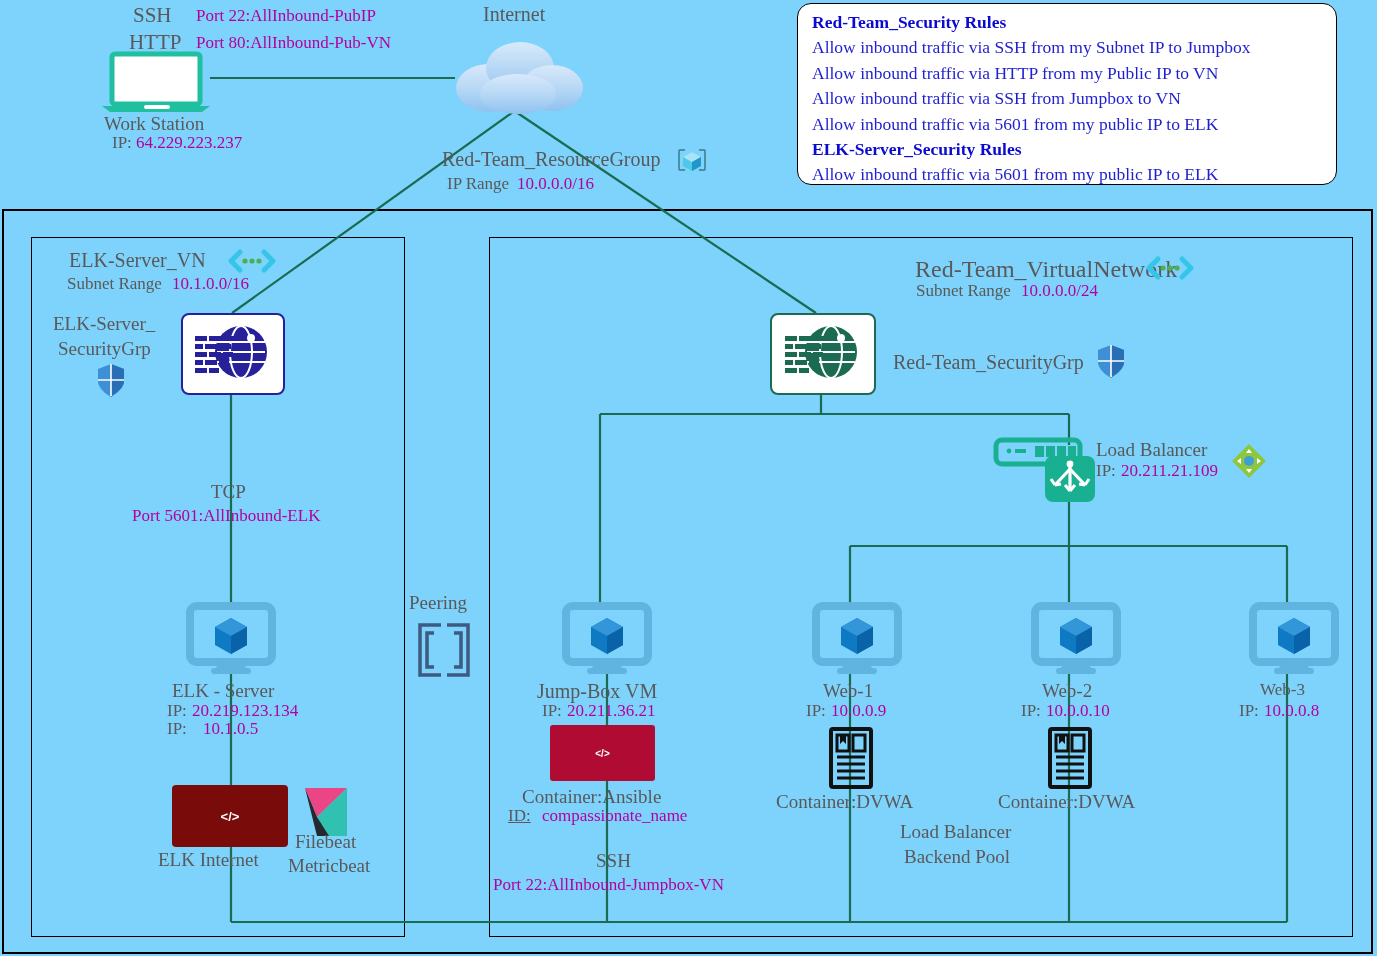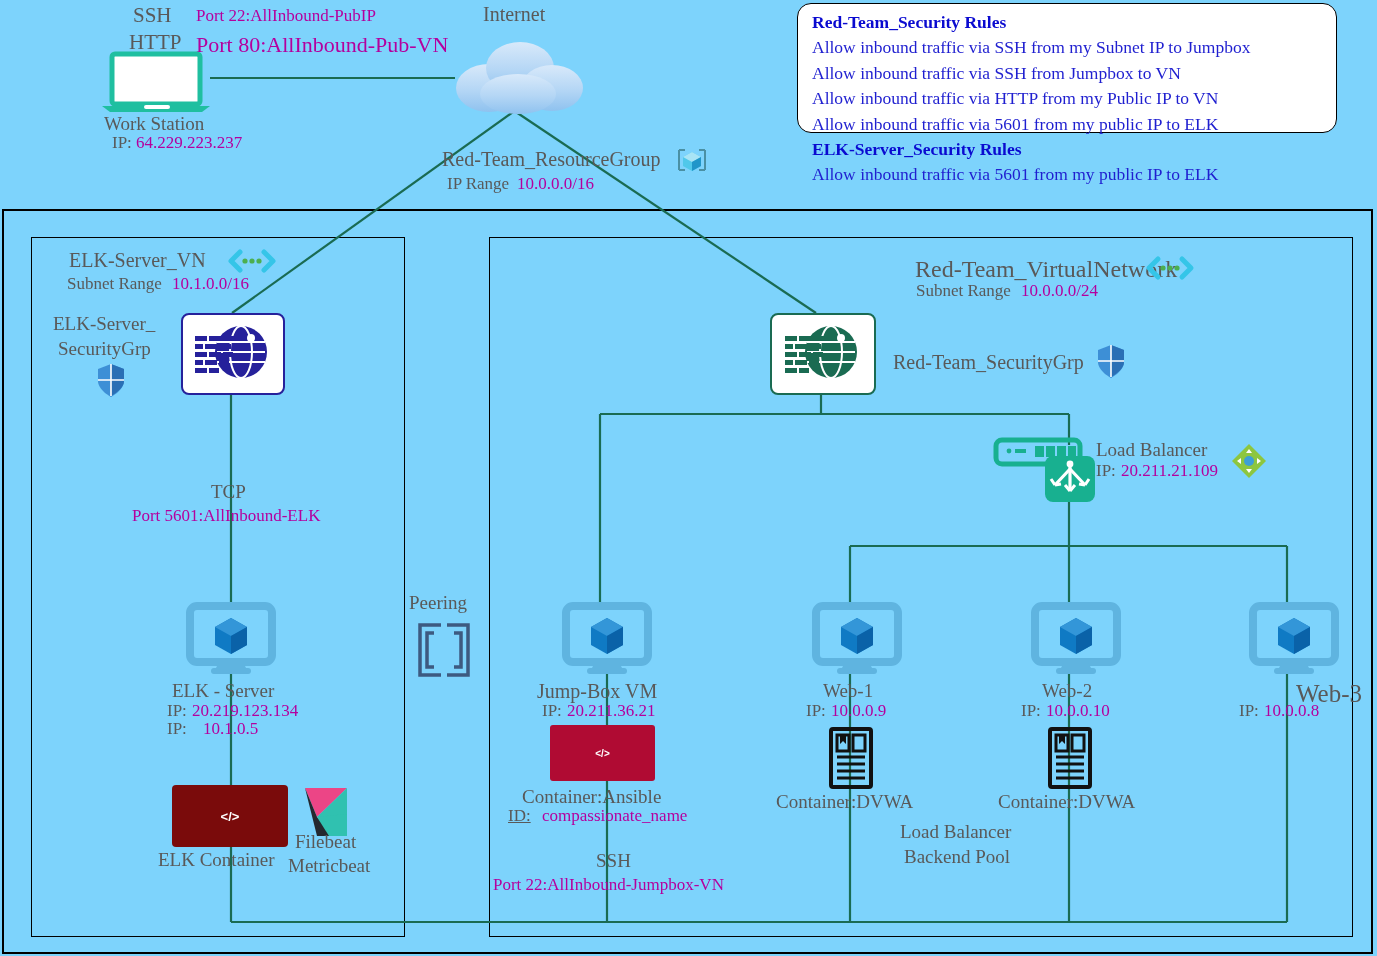--- a/index.html
+++ b/index.html
@@ -59,21 +59,21 @@
 
       <line x1="850" y1="672" x2="850" y2="922"></line>
       <line x1="1069" y1="672" x2="1069" y2="922"></line>
       <line x1="1287" y1="672" x2="1287" y2="922"></line>
     </g>
   </svg>
 
   <div class="txt" style="left:133px;top:4px;font-size:21px;">SSH</div>
   <div class="txt mag" style="left:196px;top:6px;font-size:17px;">Port 22:AllInbound-PubIP</div>
   <div class="txt" style="left:129px;top:31px;font-size:21px;">HTTP</div>
-  <div class="txt mag" style="left:196px;top:33px;font-size:22px;">Port 80:AllInbound-Pub-VN</div>
+  <div class="txt mag" style="left:196px;top:33px;font-size:17px;">Port 80:AllInbound-Pub-VN</div>
 
   <svg class="abs" style="left:100px;top:52px;width:118px;height:62px;">
     <rect x="12" y="2" width="88" height="50" rx="3" fill="#ffffff" stroke="#1fbfa0" stroke-width="5"></rect>
     <path d="M2 54 L110 54 L102 60 L10 60 Z" fill="#1fbfa0"></path>
     <rect x="44" y="53" width="26" height="4" rx="2" fill="#ffffff"></rect>
   </svg>
   <div class="txt" style="left:104px;top:113px;font-size:19px;text-align:right;">Work Station</div>
   <div class="txt" style="left:112px;top:133px;font-size:17px;">IP:</div>
   <div class="txt mag" style="left:136px;top:133px;font-size:17px;">64.229.223.237</div>
 
@@ -97,25 +97,25 @@
   <div class="txt" style="left:442px;top:148px;font-size:20px;">Red-Team_ResourceGroup</div>
   <svg class="abs" style="left:676px;top:146px;width:32px;height:28px;">
     <path d="M3 4 L3 24 M3 4 L9 4 M3 24 L9 24 M29 4 L29 24 M29 4 L23 4 M29 24 L23 24" stroke="#4a90a4" stroke-width="2" fill="none"></path>
     <path d="M16 6 L25 11 L25 20 L16 25 L7 20 L7 11 Z" fill="#50c8ea"></path>
     <path d="M16 6 L25 11 L16 16 L7 11 Z" fill="#a8e4f5"></path>
     <path d="M16 16 L25 11 L25 20 L16 25 Z" fill="#2196c9"></path>
   </svg>
   <div class="txt" style="left:447px;top:174px;font-size:17px;">IP Range</div>
   <div class="txt mag" style="left:517px;top:174px;font-size:17px;">10.0.0.0/16</div>
 
-  <div class="rulebox" style="left:797px;top:3px;width:540px;height:130px;">
+  <div class="rulebox" style="left:797px;top:3px;width:540px;height:182px;">
     <div class="rule-head" style="margin:6px 0 0 14px;">Red-Team_Security Rules</div>
     <div class="rule-line" style="margin-left:14px;">Allow inbound traffic via SSH from my Subnet IP to Jumpbox</div>
+    <div class="rule-line" style="margin-left:14px;">Allow inbound traffic via HTTP from my Public IP to VN</div>
     <div class="rule-line" style="margin-left:14px;">Allow inbound traffic via SSH from Jumpbox to VN</div>
-    <div class="rule-line" style="margin-left:14px;">Allow inbound traffic via HTTP from my Public IP to VN</div>
     <div class="rule-line" style="margin-left:14px;">Allow inbound traffic via 5601 from my public IP to ELK</div>
     <div class="rule-head" style="margin-left:14px;">ELK-Server_Security Rules</div>
     <div class="rule-line" style="margin-left:14px;">Allow inbound traffic via 5601 from my public IP to ELK</div>
   </div>
 
   <div class="txt" style="left:69px;top:249px;font-size:20px;">ELK-Server_VN</div>
   <svg class="abs" style="left:228px;top:248px;width:48px;height:26px;">
     <path d="M12 4 L3 13 L12 22" stroke="#35c5e8" stroke-width="5" fill="none" stroke-linecap="round" stroke-linejoin="round"></path>
     <path d="M36 4 L45 13 L36 22" stroke="#35c5e8" stroke-width="5" fill="none" stroke-linecap="round" stroke-linejoin="round"></path>
     <circle cx="17" cy="13" r="2.6" fill="#4caf50"></circle>
@@ -169,21 +169,21 @@
     <path d="M44 14 L60 23 L44 32 L28 23 Z" fill="#3396d8"></path>
     <path d="M44 32 L60 23 L60 41 L44 50 Z" fill="#0a62a8"></path>
   </svg>
   <div class="txt" style="left:172px;top:680px;font-size:19px;">ELK - Server</div>
   <div class="txt" style="left:167px;top:701px;font-size:17px;">IP:</div>
   <div class="txt mag" style="left:192px;top:701px;font-size:17px;">20.219.123.134</div>
   <div class="txt" style="left:167px;top:719px;font-size:17px;">IP:</div>
   <div class="txt mag" style="left:203px;top:719px;font-size:17px;">10.1.0.5</div>
 
   <div class="container-box" style="left:172px;top:785px;width:116px;height:62px;background:#7a0b0b;border-radius:4px;font-size:13px;">&lt;/&gt;</div>
-  <div class="txt" style="left:158px;top:849px;font-size:19px;">ELK Container</div>
+  <div class="txt" style="left:158px;top:849px;font-size:19px;">ELK Internet</div>
 
   <svg class="abs" style="left:303px;top:786px;width:46px;height:52px;">
     <path d="M2 2 L44 2 L14 31 Z" fill="#ec4586"></path>
     <path d="M14 31 L44 2 L44 50 Z" fill="#30c1b0"></path>
     <path d="M2 2 L14 31 L30 50 L14 50 Z" fill="#24282f"></path>
     <path d="M14 31 L44 28 L44 50 L26 50 Z" fill="#30c1b0"></path>
   </svg>
   <div class="txt" style="left:295px;top:831px;font-size:19px;">Filebeat</div>
   <div class="txt" style="left:288px;top:855px;font-size:19px;">Metricbeat</div>
 
@@ -324,20 +324,20 @@
   <div class="txt" style="left:998px;top:791px;font-size:19px;">Container:DVWA</div>
 
   <svg class="abs" style="left:1250px;top:604px;width:88px;height:70px;">
     <rect x="3" y="2" width="82" height="56" rx="7" fill="none" stroke="#5fb4e0" stroke-width="8"></rect>
     <path d="M32 58 L56 58 L60 66 L28 66 Z" fill="#5fb4e0"></path>
     <rect x="24" y="64" width="40" height="6" rx="3" fill="#5fb4e0"></rect>
     <path d="M44 14 L60 23 L60 41 L44 50 L28 41 L28 23 Z" fill="#0f7ac4"></path>
     <path d="M44 14 L60 23 L44 32 L28 23 Z" fill="#3396d8"></path>
     <path d="M44 32 L60 23 L60 41 L44 50 Z" fill="#0a62a8"></path>
   </svg>
-  <div class="txt" style="left:1260px;top:680px;font-size:25px;margin-left:36px;">Web-3</div>
+  <div class="txt" style="left:1260px;top:680px;font-size:17px;">Web-3</div>
   <div class="txt" style="left:1239px;top:701px;font-size:17px;">IP:</div>
   <div class="txt mag" style="left:1264px;top:701px;font-size:17px;">10.0.0.8</div>
 
   <div class="txt" style="left:900px;top:821px;font-size:19px;">Load Balancer</div>
   <div class="txt" style="left:904px;top:846px;font-size:19px;">Backend Pool</div>
 
 </div>
 
 </body></html>

